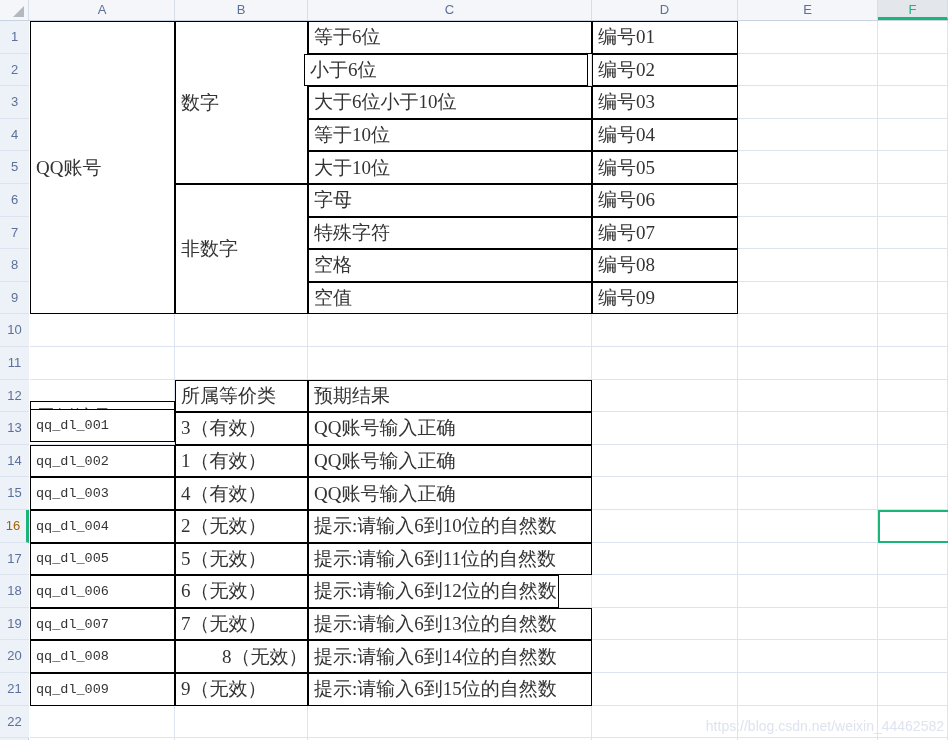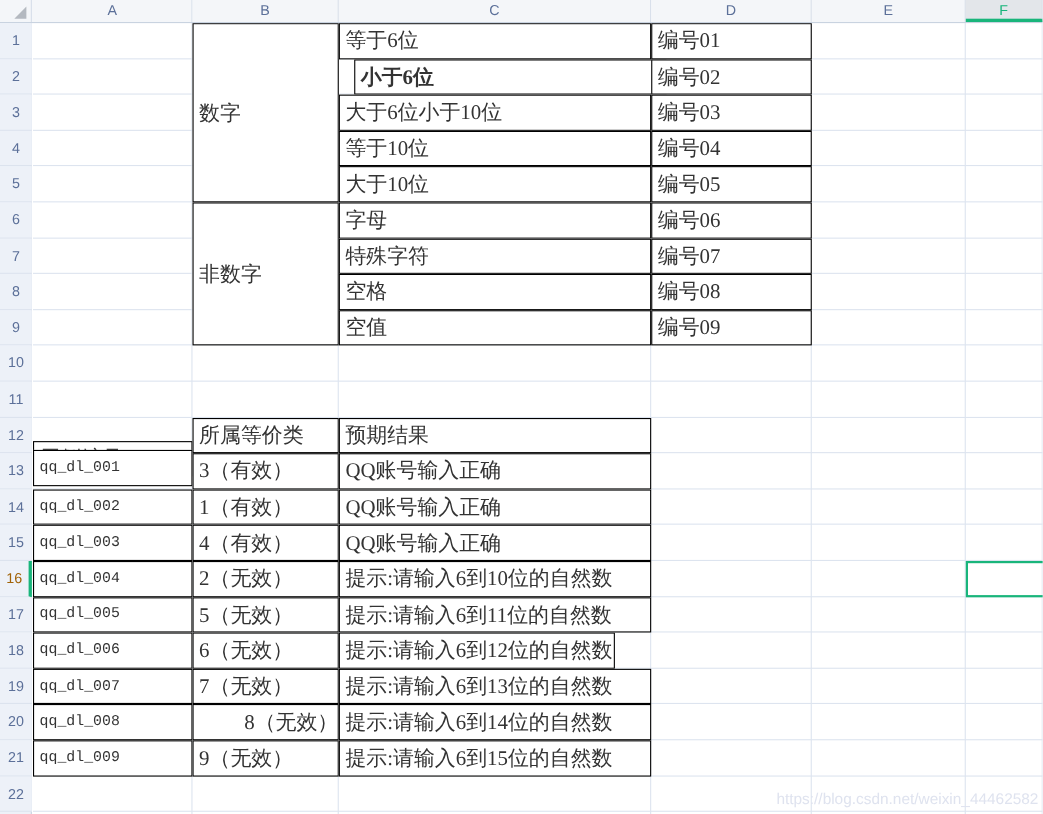--- a/index.html
+++ b/index.html
@@ -184,25 +184,26 @@
       <div class="gline-h" style="top: 422.8px;"></div>
       <div class="gline-h" style="top: 455.4px;"></div>
       <div class="gline-h" style="top: 488px;"></div>
       <div class="gline-h" style="top: 520.6px;"></div>
       <div class="gline-h" style="top: 553.2px;"></div>
       <div class="gline-h" style="top: 585.8px;"></div>
       <div class="gline-h" style="top: 618.4px;"></div>
       <div class="gline-h" style="top: 651px;"></div>
       <div class="gline-h" style="top: 683.6px;"></div>
       <div class="gline-h" style="top: 716.2px;"></div>
+      <div class="cell" style="left: 0px; width: 145px; top: 0px; height: 293.4px;">QQ账号</div>
       <div class="cell" style="left: 145px; width: 133px; top: 0px; height: 163px;">数字</div>
       <div class="cell" style="left: 145px; width: 133px; top: 163px; height: 130.4px;">非数字</div>
       <div class="cell" style="left: 278px; width: 284px; top: 0px; height: 32.6px;">等于6位</div>
       <div class="cell" style="left: 562px; width: 146px; top: 0px; height: 32.6px;">编号01</div>
-      <div class="cell" style="left: 292px; width: 284px; top: 32.6px; height: 32.6px; font-weight: bold;">小于6位</div>
+      <div class="cell" style="left: 274px; width: 284px; top: 32.6px; height: 32.6px;">小于6位</div>
       <div class="cell" style="left: 562px; width: 146px; top: 32.6px; height: 32.6px;">编号02</div>
       <div class="cell" style="left: 278px; width: 284px; top: 65.2px; height: 32.6px;">大于6位小于10位</div>
       <div class="cell" style="left: 562px; width: 146px; top: 65.2px; height: 32.6px;">编号03</div>
       <div class="cell" style="left: 278px; width: 284px; top: 97.8px; height: 32.6px;">等于10位</div>
       <div class="cell" style="left: 562px; width: 146px; top: 97.8px; height: 32.6px;">编号04</div>
       <div class="cell" style="left: 278px; width: 284px; top: 130.4px; height: 32.6px;">大于10位</div>
       <div class="cell" style="left: 562px; width: 146px; top: 130.4px; height: 32.6px;">编号05</div>
       <div class="cell" style="left: 278px; width: 284px; top: 163px; height: 32.6px;">字母</div>
       <div class="cell" style="left: 562px; width: 146px; top: 163px; height: 32.6px;">编号06</div>
       <div class="cell" style="left: 278px; width: 284px; top: 195.6px; height: 32.6px;">特殊字符</div>

